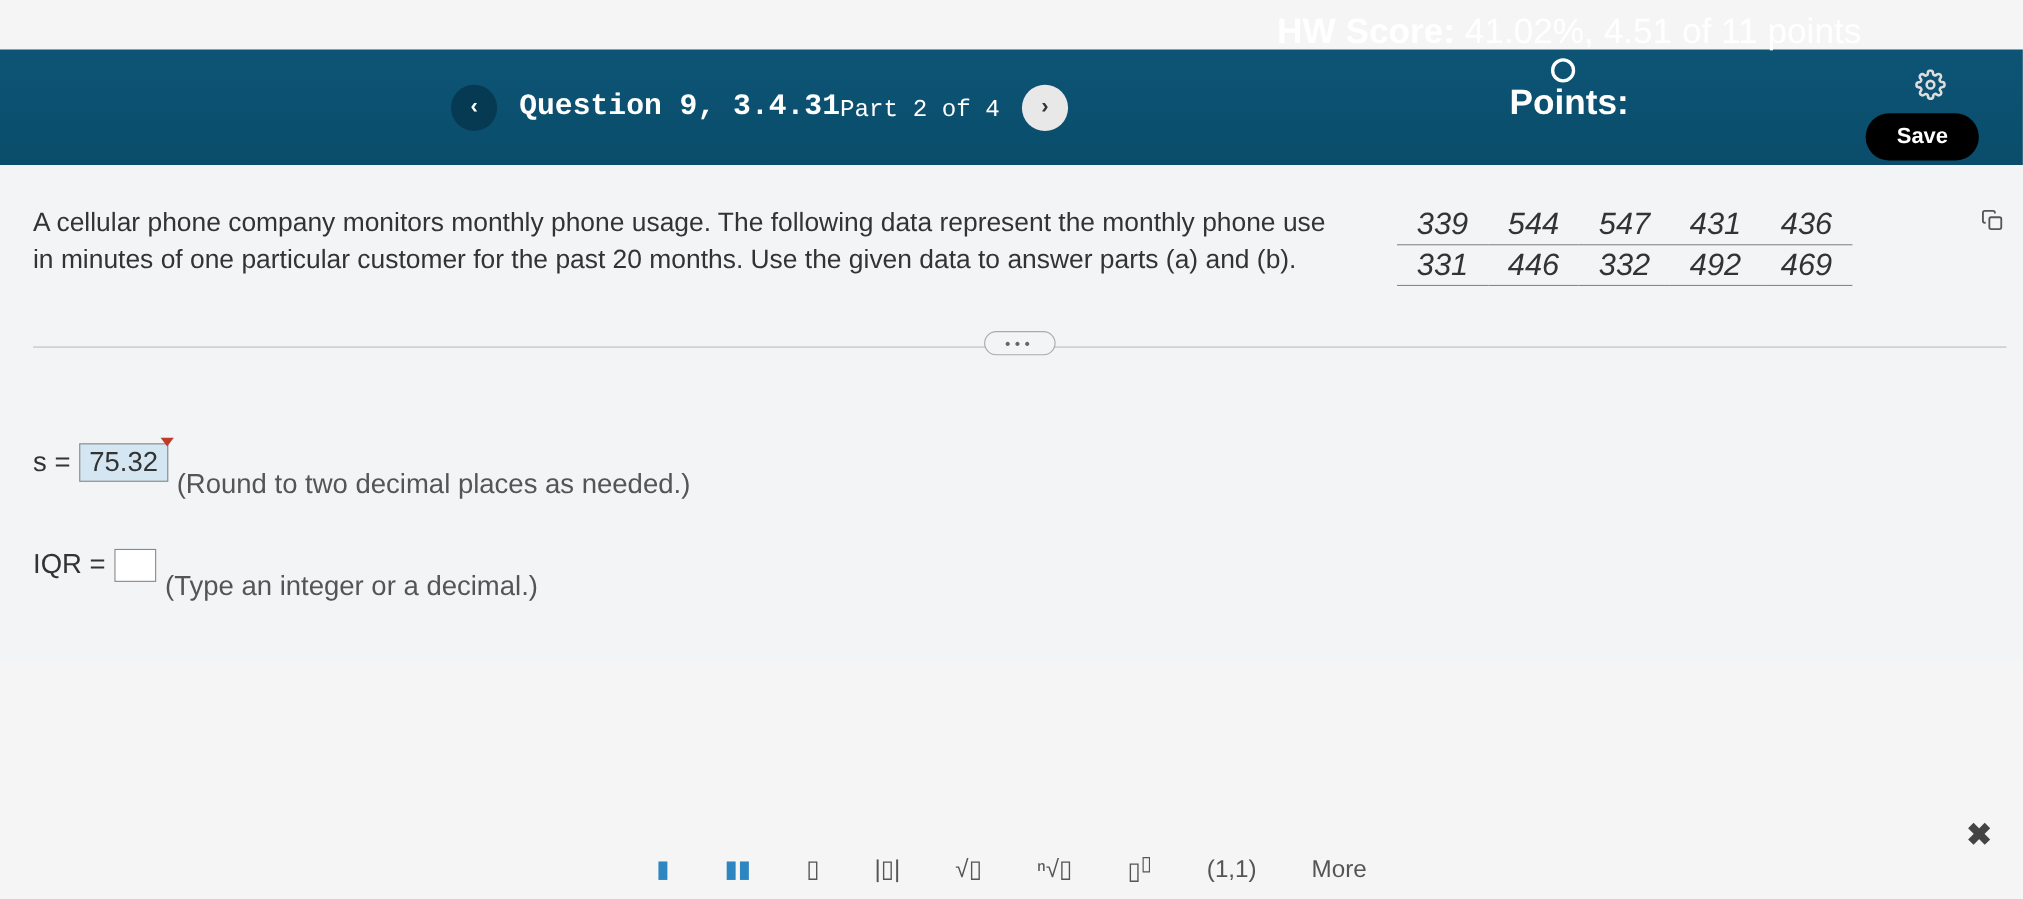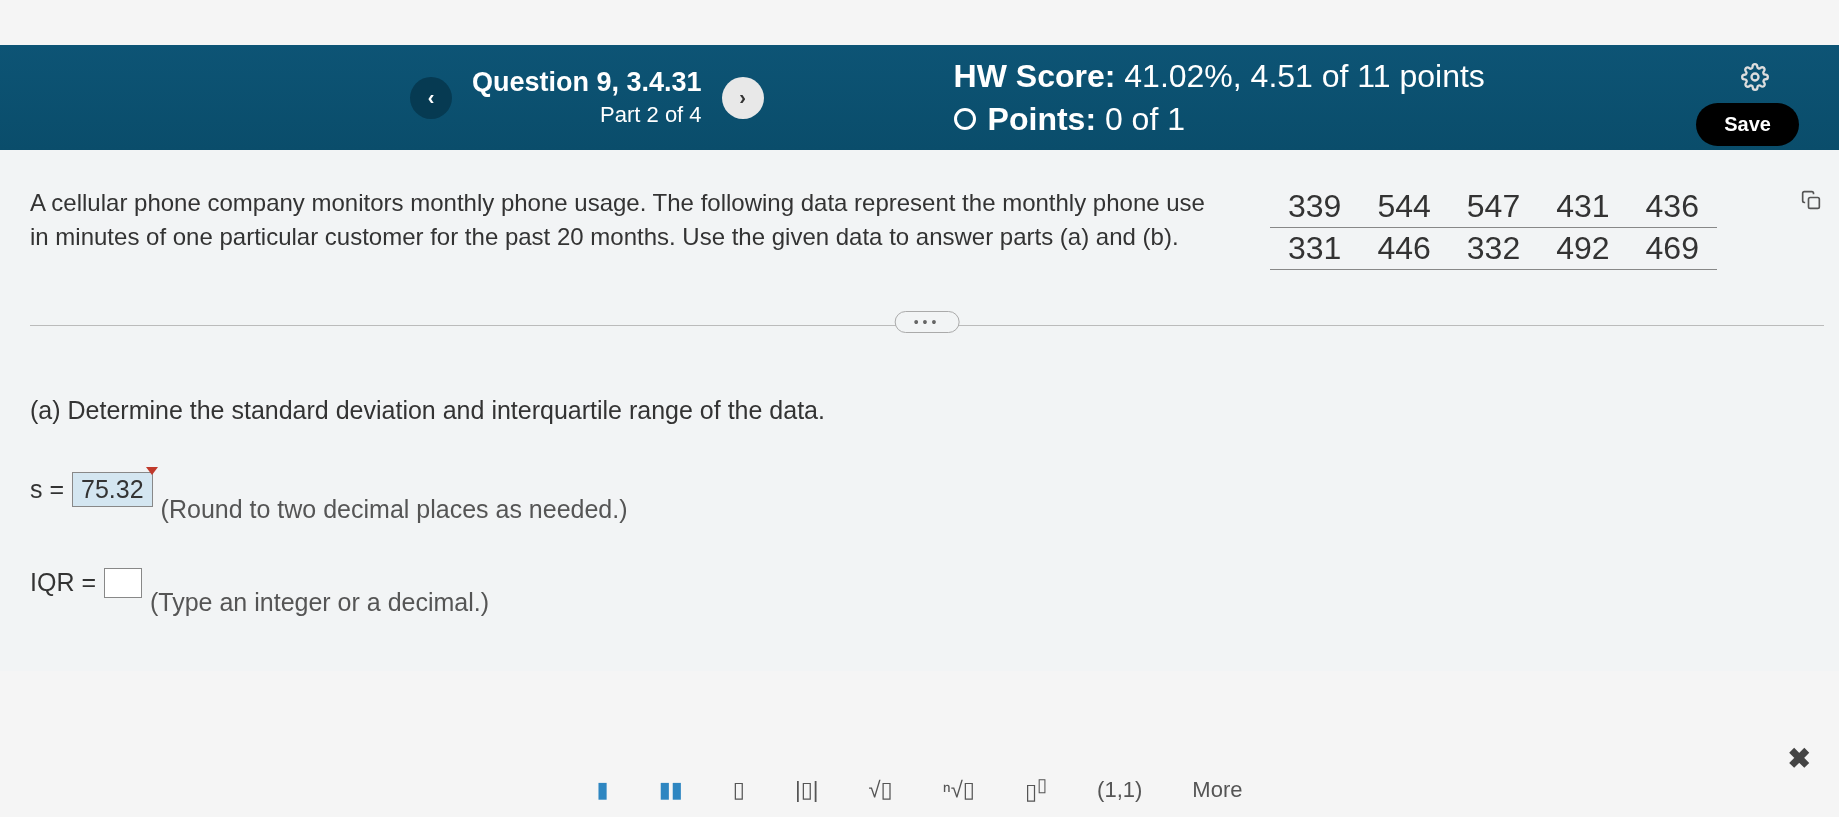--- a/index.html
+++ b/index.html
@@ -32,31 +32,32 @@
   font-size: 20px;
   font-weight: bold;
   cursor: pointer;
   border: none;
 }
 .nav-btn.prev { margin-left: 370px; }
 .nav-btn.next { background: #e8e8e8; color: #333; margin-left: 20px; }
 .question-info {
   margin-left: 20px;
   display: flex;
-  flex-direction: column;
-  align-items: flex-end;
+  flex-direction: row;
+  align-items: flex-start;
+  font-family: Liberation Mono, monospace;
 }
 .question-title { font-size: 27px; font-weight: bold; }
 .question-part { font-size: 22px; margin-top: 4px; }
 .score-block {
   margin-left: 190px;
   font-size: 32px;
 }
 .score-line { display: flex; align-items: center; }
-.score-line2 { display: flex; align-items: center; margin-top: 6px; }
+.score-line2 { display: flex; align-items: center; margin-top: 6px; flex-direction: column; }
 .circle-icon {
   width: 22px;
   height: 22px;
   border: 3px solid #fff;
   border-radius: 50%;
   margin-right: 12px;
 }
 .gear {
   position: absolute;
   right: 70px;
@@ -90,22 +91,23 @@
 }
 .question-text {
   font-size: 24px;
   color: #333;
   line-height: 1.4;
   flex: 1;
   max-width: 1180px;
 }
 .data-table {
   border-collapse: collapse;
-  font-size: 32px;
+  font-size: 28px;
   color: #333;
+  font-style: italic;
 }
 .data-table td {
   padding: 2px 18px;
   text-align: right;
   border-top: 1px solid #888;
 }
 .data-table tr:first-child td { border-top: none; }
 .data-table tr:last-child td { border-bottom: 1px solid #888; }
 .copy-icon {
   position: absolute;
@@ -257,21 +259,20 @@
         <path d="M5 15H4a2 2 0 0 1-2-2V4a2 2 0 0 1 2-2h9a2 2 0 0 1 2 2v1"></path>
       </svg>
   </span>
   <div style="position:relative;">
     <hr class="divider">
     <span class="ellipsis">•••</span>
   </div>
 </div>
 
 <div class="answer-section">
-  <div class="answer-prompt">(a) Determine the standard deviation and interquartile range of the data.</div>
   <div class="answer-line">
     <span>s =</span>
     <span class="answer-value">75.32</span>
     <span class="hint">(Round to two decimal places as needed.)</span>
   </div>
   <div class="answer-line">
     <span>IQR =</span>
     <input class="answer-input" type="text" style="">
     <span class="hint">(Type an integer or a decimal.)</span>
   </div>

